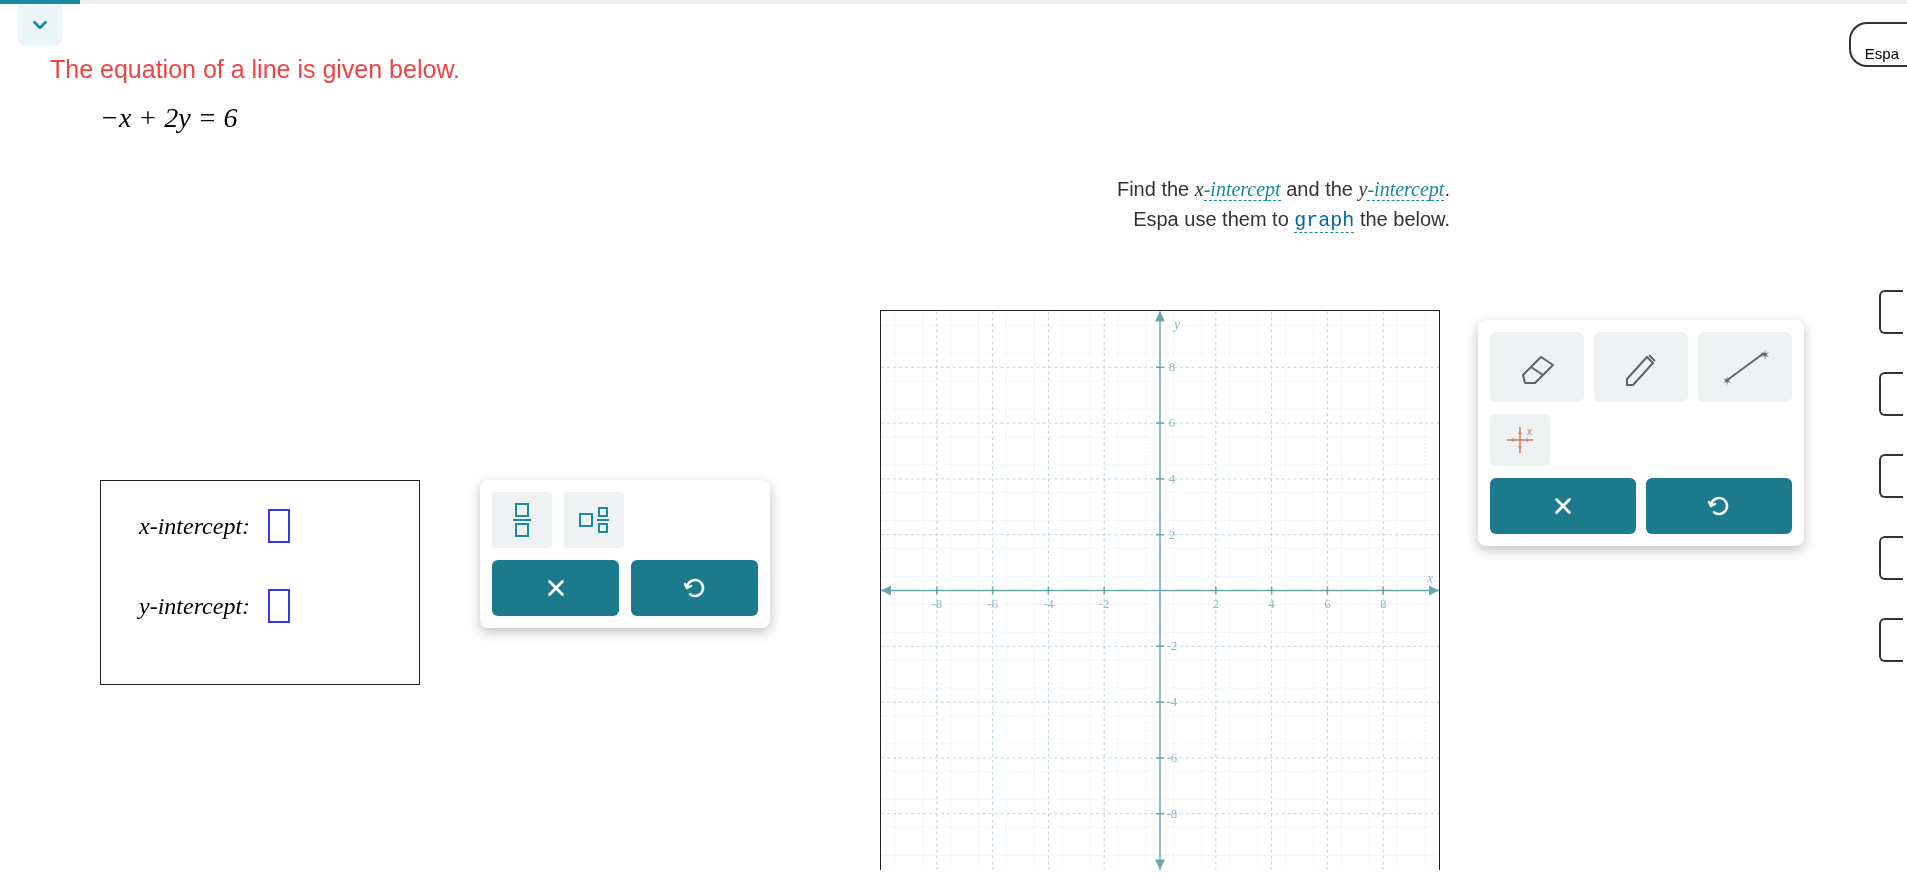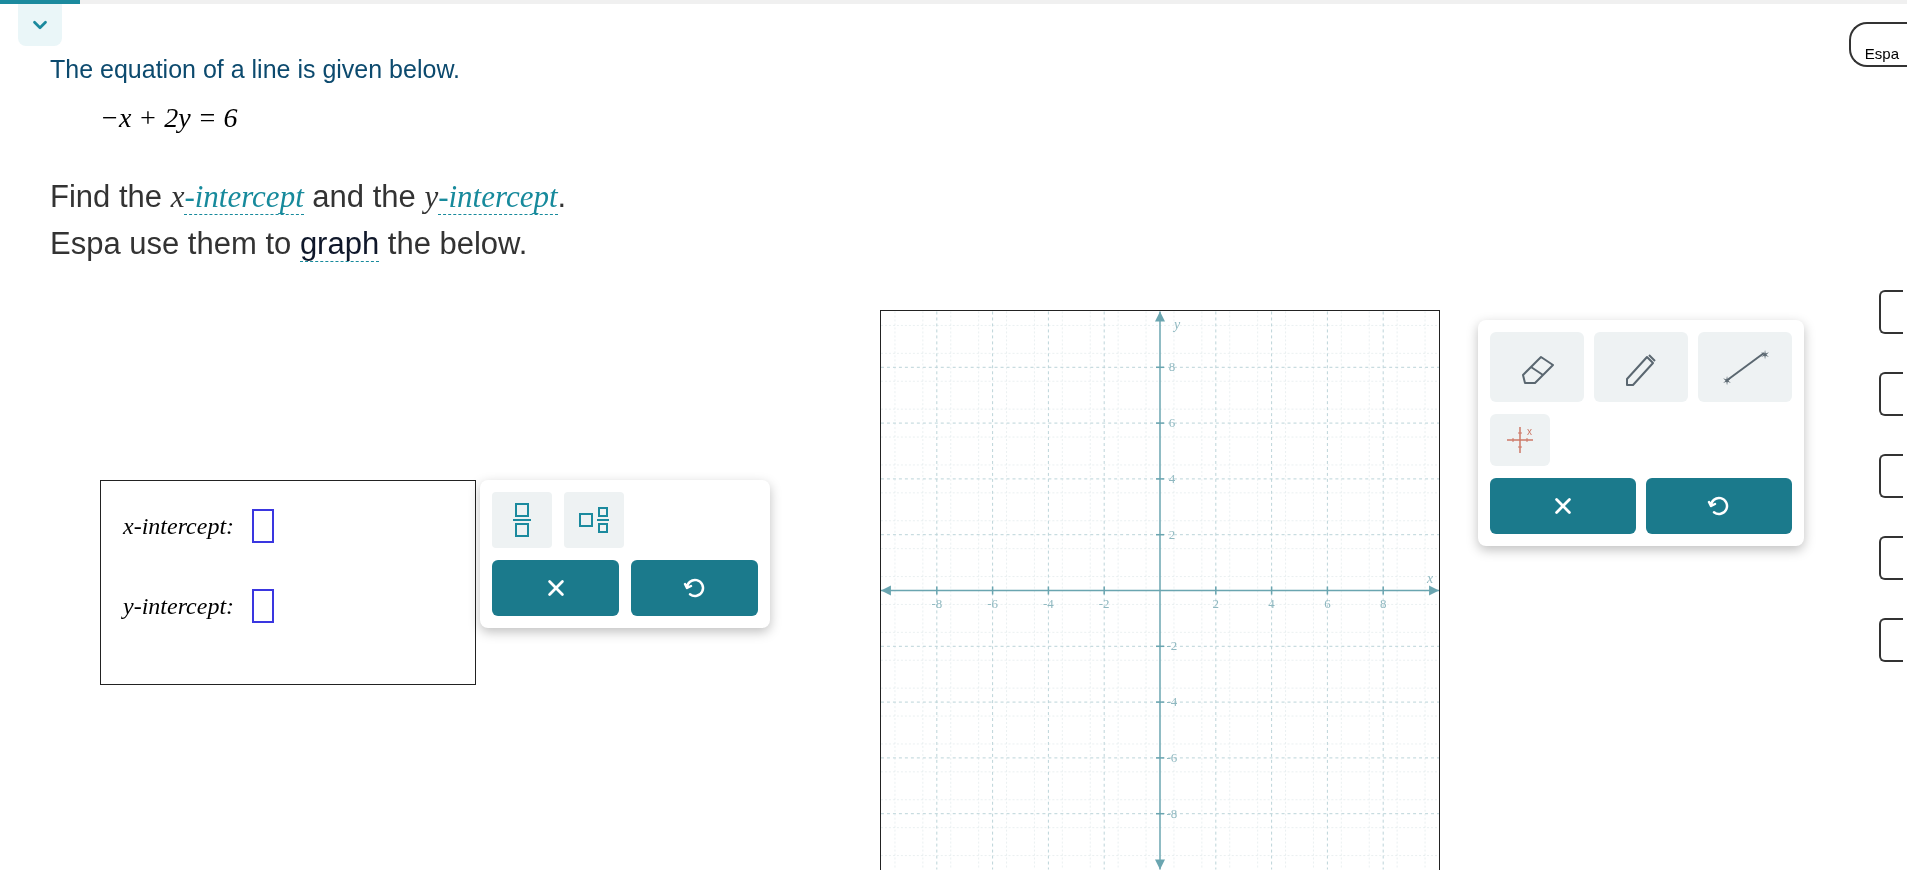--- a/index.html
+++ b/index.html
@@ -45,54 +45,56 @@
       cursor: pointer;
       text-align: right;
     }
     .content {
       position: absolute;
       top: 55px; left: 50px;
       width: 1400px;
     }
     .prompt-line {
       font-size: 25px;
-      color: #0c4a6e;
+      color: #ef4444;
       margin-bottom: 18px;
     }
     .equation {
       font-family: 'Times New Roman', serif;
       font-size: 28px;
       font-style: italic;
       margin-left: 50px;
       margin-bottom: 40px;
     }
     .instr {
-      font-size: 31px;
+      font-size: 20px;
       color: #333;
       line-height: 1.5;
+      text-align: right;
     }
     .term-link {
       color: #178a9c;
       border-bottom: 1px dashed #178a9c;
       font-style: italic;
       font-family: 'Times New Roman', serif;
     }
     .term-link2 {
-      color: #0f172a;
+      color: #0369a1;
       border-bottom: 1px dashed #178a9c;
+      font-family: Liberation Mono, monospace;
     }
     .italx { font-style: italic; font-family: 'Times New Roman', serif; }
 
     
     .intercept-box {
       position: absolute;
       top: 480px; left: 100px;
-      width: 376px; height: 205px;
+      width: 320px; height: 205px;
       border: 1.5px solid #222;
-      padding: 28px 22px;
+      padding: 28px 38px;
     }
     .intercept-row {
       display: flex;
       align-items: center;
       gap: 18px;
       margin-bottom: 46px;
     }
     .intercept-label {
       font-size: 24px;
       font-style: italic;

